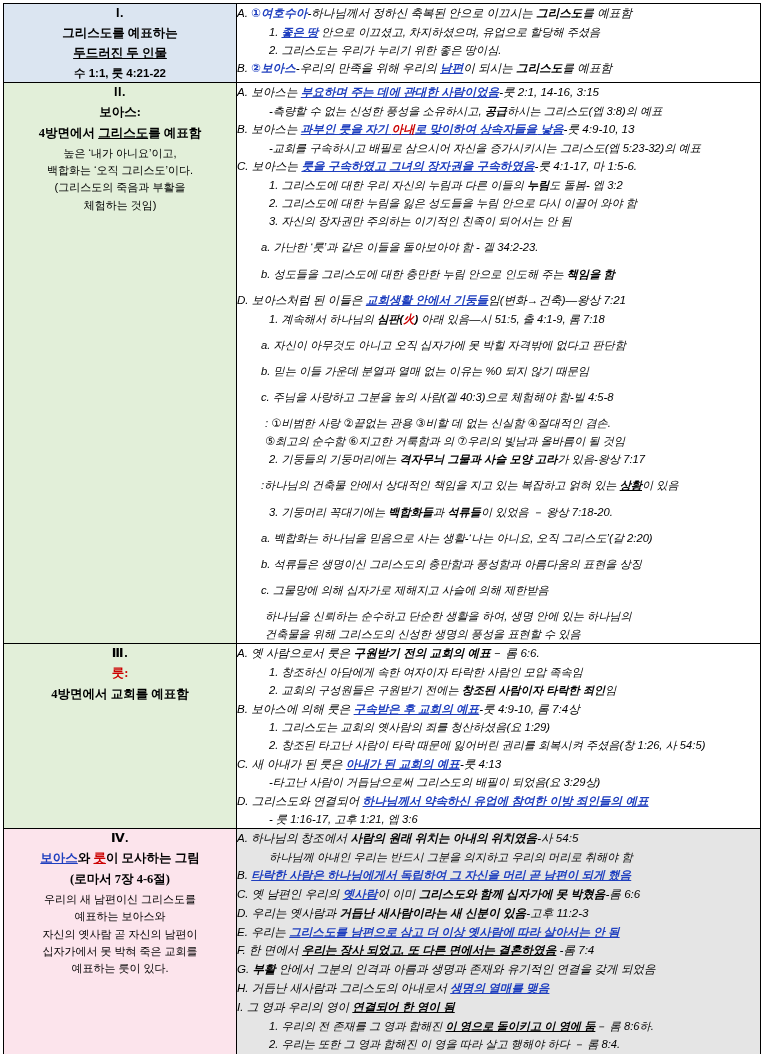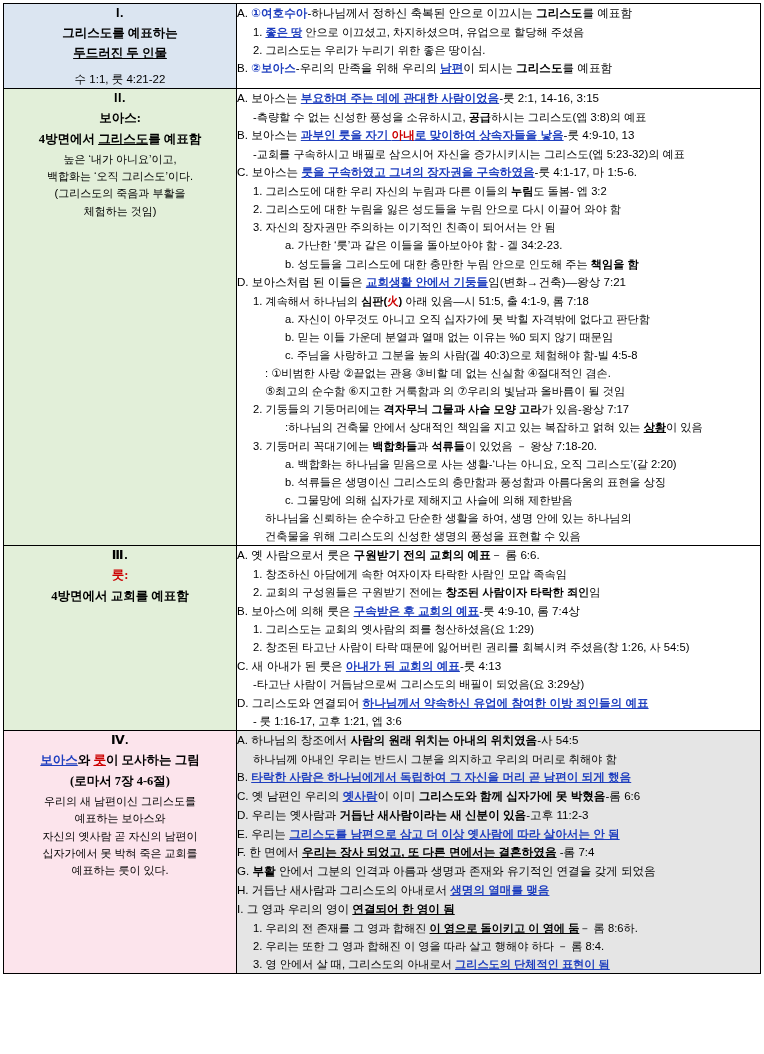--- a/index.html
+++ b/index.html
@@ -1,42 +1,42 @@
 <!DOCTYPE html>
 <html><head>
 <meta charset="utf-8">
 <style>
   html,body{margin:0;padding:0;background:#fff;}
   body{font-family:"Liberation Sans","DejaVu Sans",sans-serif;color:#000;}
   .page{width:764px;height:1054px;box-sizing:border-box;padding:3px;background:#fff;}
   table.outline{width:758px;border-collapse:collapse;table-layout:fixed;}
   table.outline td{border:1px solid #000;vertical-align:top;padding:0;}
   .leftcell{width:232px;text-align:center;padding:8px 6px;}
-  .rightcell{padding:5px 6px 6px 6px;}
+  .rightcell{padding:5px 6px 6px 6px;font-style:italic;}
   .sec1 .leftcell{background:#dbe5f1;}
   .sec1 .rightcell{background:#ffffff;}
   .sec2 .leftcell{background:#e2efd9;}
   .sec2 .rightcell{background:#ffffff;}
   .sec3 .leftcell{background:#e2efd9;}
   .sec3 .rightcell{background:#ffffff;margin-top:35px;}
   .sec4 .leftcell{background:#fce4ec;}
   .sec4 .rightcell{background:#e5e5e5;}
   .rn{font-weight:bold;font-size:12.5px;line-height:1.5;letter-spacing:.5px;}
   .ltitle{font-weight:bold;font-size:12.5px;line-height:1.65;font-family:Liberation Serif, serif;}
   .ltitle .u{text-decoration:underline;text-align:center;}
-  .lref{font-size:11.5px;line-height:1.6;margin-top:6px;}
+  .lref{font-size:11.5px;line-height:1.6;font-weight:bold;}
   .lnote{font-size:11px;line-height:1.55;margin-top:2px;}
   .blue{color:#1f3fbf;}
   .red{color:#cc0000;}
   .u{text-decoration:underline;}
   .b{font-weight:bold;}
   ul.lv{list-style:none;margin:0;padding:0;}
   li.l0{font-size:11.6px;line-height:1.62;padding-left:0;text-indent:0;margin:0;}
-  li.l1{font-size:11.2px;line-height:1.62;padding-left:16px;margin:0;}
-  li.l2{font-size:11.2px;line-height:1.62;padding-left:48px;margin:0;}
+  li.l1{font-size:11.2px;line-height:1.62;padding-left:32px;margin:0;}
+  li.l2{font-size:11.2px;line-height:1.62;padding-left:16px;margin:8px;}
   li.l3{font-size:11.2px;line-height:1.62;padding-left:28px;margin:0;}
 </style>
 </head>
 <body>
 
 <div class="page">
   <table class="outline">
     <tbody id="tbody-root">
         <tr class="sec1">
           <td class="leftcell">

